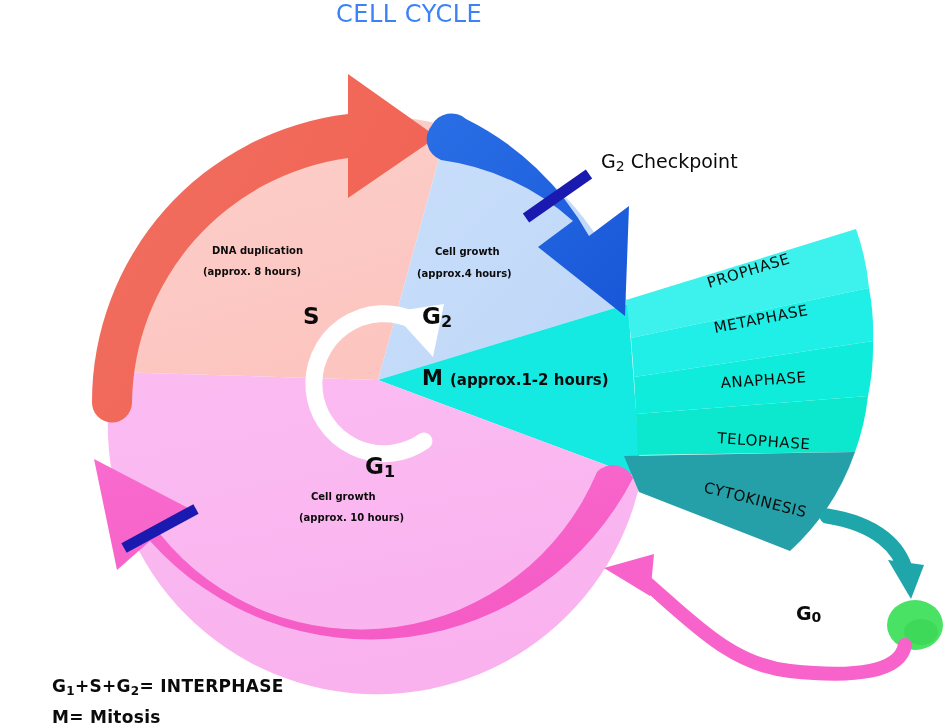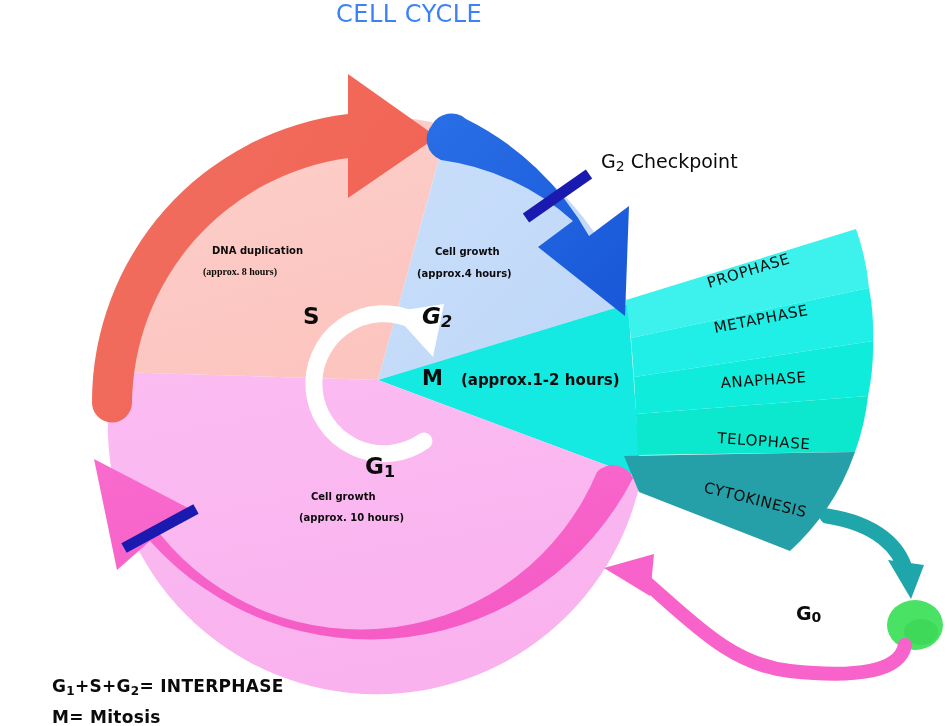--- a/index.html
+++ b/index.html
@@ -217,31 +217,31 @@
       <polygon fill="#f763ca" points="604,568 654,554 650,596"></polygon>
     </g>
 
     <line x1="526" y1="218" x2="589" y2="174" stroke="#1a1ab0" stroke-width="11" stroke-linecap="butt"></line>
     <line x1="124" y1="548" x2="196" y2="509" stroke="#1a1ab0" stroke-width="11" stroke-linecap="butt"></line>
   </svg>
 
   <div class="txt title" style="left:336px; top:0px;">CELL CYCLE</div>
 
   <div class="txt desc" style="left:212px; top:245px;">DNA duplication</div>
-  <div class="txt desc" style="left:203px; top:266px;font-family:Liberation Serif, serif;">(approx. 8 hours)</div>
+  <div class="txt desc" style="left:203px; top:266px;">(approx. 8 hours)</div>
   <div class="txt phase-big" style="left:303px; top:303px;">S</div>
 
   <div class="txt desc" style="left:435px; top:246px;">Cell growth</div>
   <div class="txt desc" style="left:417px; top:268px;">(approx.4 hours)</div>
-  <div class="txt phase-big" style="left:422px; top:303px;font-style:italic;">
+  <div class="txt phase-big" style="left:422px; top:303px;">
     <span>G</span><span class="phase-sub">2</span>
   </div>
 
   <div class="txt mlabel" style="left:422px; top:366px;">
-    <span>M</span><span class="hrs" style="margin-left:18px;">(approx.1-2 hours)</span>
+    <span>M</span><span class="hrs" style="margin-left:7px;">(approx.1-2 hours)</span>
   </div>
 
   <div class="txt phase-big" style="left:365px; top:453px;">
     <span>G</span><span class="phase-sub">1</span>
   </div>
   <div class="txt desc" style="left:311px; top:491px;">Cell growth</div>
   <div class="txt desc" style="left:299px; top:512px;">(approx. 10 hours)</div>
 
   <div class="txt checkpoint" style="left:601px; top:150px;">
     <span>G</span><span class="sub">2</span><span> Checkpoint</span>

